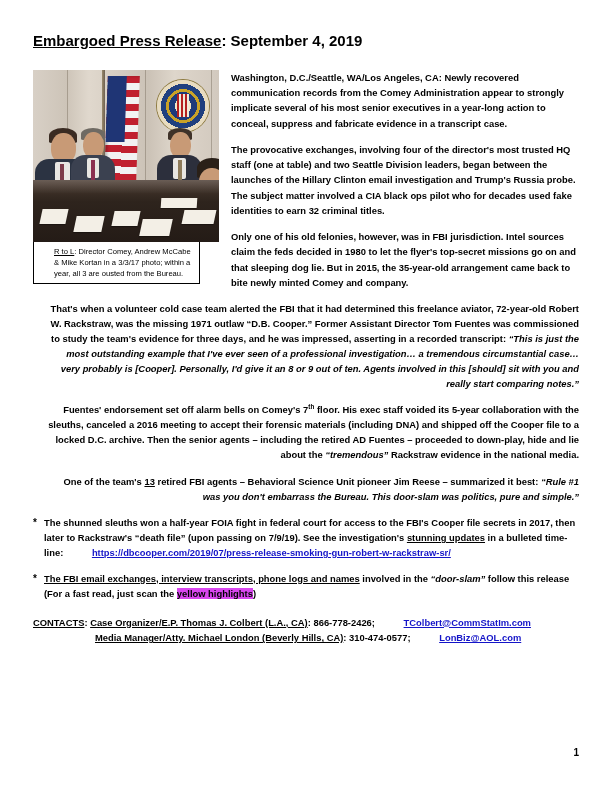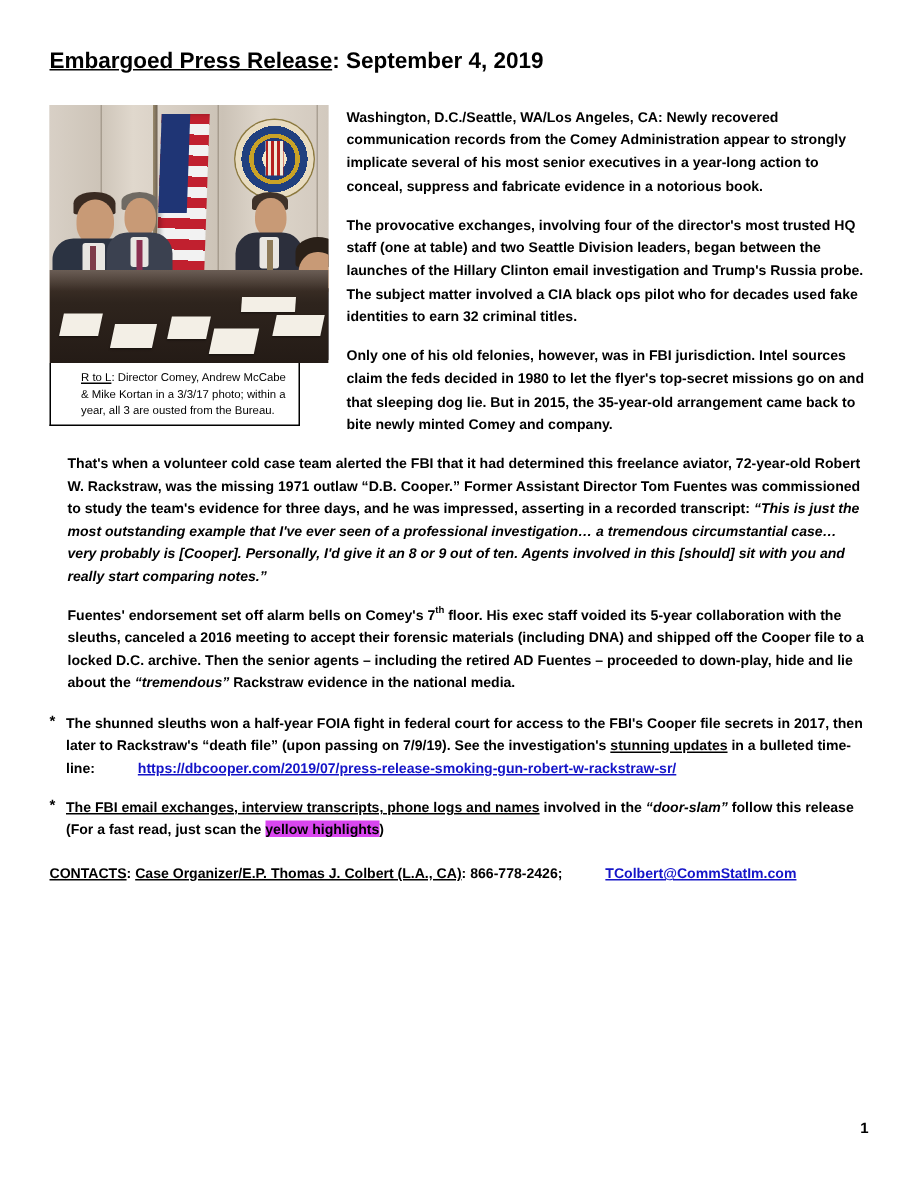--- a/index.html
+++ b/index.html
@@ -166,21 +166,21 @@
     font-weight: bold;
   }
   .lead.first { margin-top: -2px; }
   .lead .u { }
 
   p.body {
     font-size: 9.4px;
     line-height: 1.6;
     margin: 0 0 11px 12px;
     font-weight: bold;
-    text-align: left;
+    text-align: right;
   }
   p.body .u { text-decoration: underline; }
   .ital { font-style: italic; }
 
   .bullet {
     position: relative;
     padding-left: 11px;
     font-size: 9.4px;
     line-height: 1.6;
     font-weight: bold;
@@ -281,39 +281,41 @@
           <span class="paper" style="left:42px; bottom:10px; width:28px; height:16px;"></span>
           <span class="paper" style="left:80px; bottom:16px; width:26px; height:15px;"></span>
           <span class="paper" style="left:108px;bottom:6px;  width:30px; height:17px;"></span>
           <span class="paper" style="left:128px;bottom:34px; width:36px; height:10px; transform:skewX(-4deg);"></span>
           <span class="paper" style="left:150px;bottom:18px; width:32px; height:14px;"></span>
         </div>
 
         <div class="caption"><span class="u">R to L</span><span>: Director Comey, Andrew McCabe &amp; Mike Kortan in a 3/3/17 photo; within a year, all 3 are ousted from the Bureau.</span></div>
       </div>
 
-      <div class="lead first"><span>Washington, D.C./Seattle, WA/Los Angeles, CA:</span><span> Newly recovered communication records from the Comey Administration appear to strongly implicate several of his most senior executives in a year-long action to </span><span class="u">conceal, suppress and fabricate evidence</span><span> in a notorious book.</span></div>
+      <div class="lead first"><span>Washington, D.C./Seattle, WA/Los Angeles, CA:</span><span> Newly recovered communication records from the Comey Administration appear to strongly implicate several of his most senior executives in a year-long action to </span><span class="u">conceal, suppress and fabricate evidence</span><span> in a transcript case.</span></div>
 
       <div class="lead"><span>The provocative exchanges, involving four of the director's most trusted HQ staff (one at table) and two Seattle Division leaders, began between the launches of the Hillary Clinton email investigation and Trump's Russia probe. The subject matter involved a CIA black ops pilot who for decades used fake identities to earn </span><span class="u">32</span><span> criminal titles.</span></div>
 
       <div class="lead">Only one of his old felonies, however, was in FBI jurisdiction. Intel sources claim the feds decided in 1980 to let the flyer's top-secret missions go on and that sleeping dog lie. But in 2015, the 35-year-old arrangement came back to bite newly minted Comey and company.</div>
 
     </div>
 
     <p class="body"><span>That's when a volunteer cold case team alerted the FBI that it had determined this freelance aviator, 72-year-old Robert W. Rackstraw, was the missing 1971 outlaw “D.B. Cooper.” Former Assistant Director Tom Fuentes was commissioned to study the team's evidence for three days, and he was impressed, asserting in a recorded transcript: </span><span class="ital">“This is just the most outstanding example that I've ever seen of a professional investigation… a tremendous circumstantial case… very probably is [Cooper]. Personally, I'd give it an 8 or 9 out of ten. Agents involved in this [should] sit with you and really start comparing notes.”</span></p>
 
     <p class="body"><span>Fuentes' endorsement set off alarm bells on Comey's 7</span><sup>th</sup><span> floor. His exec staff voided its 5-year collaboration with the sleuths, canceled a 2016 meeting to accept their forensic materials (including DNA) and shipped off the Cooper file to a locked D.C. archive. Then the senior agents – including the retired AD Fuentes – proceeded to down-play, hide and lie about the </span><span class="ital">“tremendous”</span><span> Rackstraw evidence in the national media.</span></p>
 
+    <p class="body"><span>One of the team's </span><span class="u">13</span><span> retired FBI agents – Behavioral Science Unit pioneer Jim Reese – summarized it best: </span><span class="ital">“Rule #1 was you don't embarrass the Bureau. This door-slam was politics, pure and simple.”</span></p>
 
     <div class="bullet"><span class="star">*</span><span>The shunned sleuths won a half-year FOIA fight in federal court for access to the FBI's Cooper file secrets in 2017, then later to Rackstraw's “death file” (upon passing on 7/9/19). See the investigation's </span><span class="u">stunning updates</span><span> in a bulleted time-line: </span><a class="link" href="#">https://dbcooper.com/2019/07/press-release-smoking-gun-robert-w-rackstraw-sr/</a></div>
 
     <div class="bullet"><span class="star">*</span><span class="u">The FBI email exchanges, interview transcripts, phone logs and names</span><span> involved in the </span><span class="ital">“door-slam”</span><span> follow this release (For a fast read, just scan the </span><span class="hl">yellow highlights</span><span>)</span></div>
 
     <div class="footer">
 
       <div class="footer-line2"><span class="u">CONTACTS</span><span>: </span><span class="u">Case Organizer/E.P. Thomas J. Colbert (L.A., CA)</span><span>: </span><span>866-778-2426</span><span>; </span><a class="link" href="#">TColbert@CommStatIm.com</a></div>
 
+      <div class="footer-line3"><span class="u">Media Manager/Atty. Michael London (Beverly Hills, CA)</span><span>: </span><span>310-474-0577</span><span>; </span><a class="link" href="#">LonBiz@AOL.com</a></div>
     </div>
 
   </div>
 
   <div class="pagenum">1</div>
 </div>
 
 </body></html>

